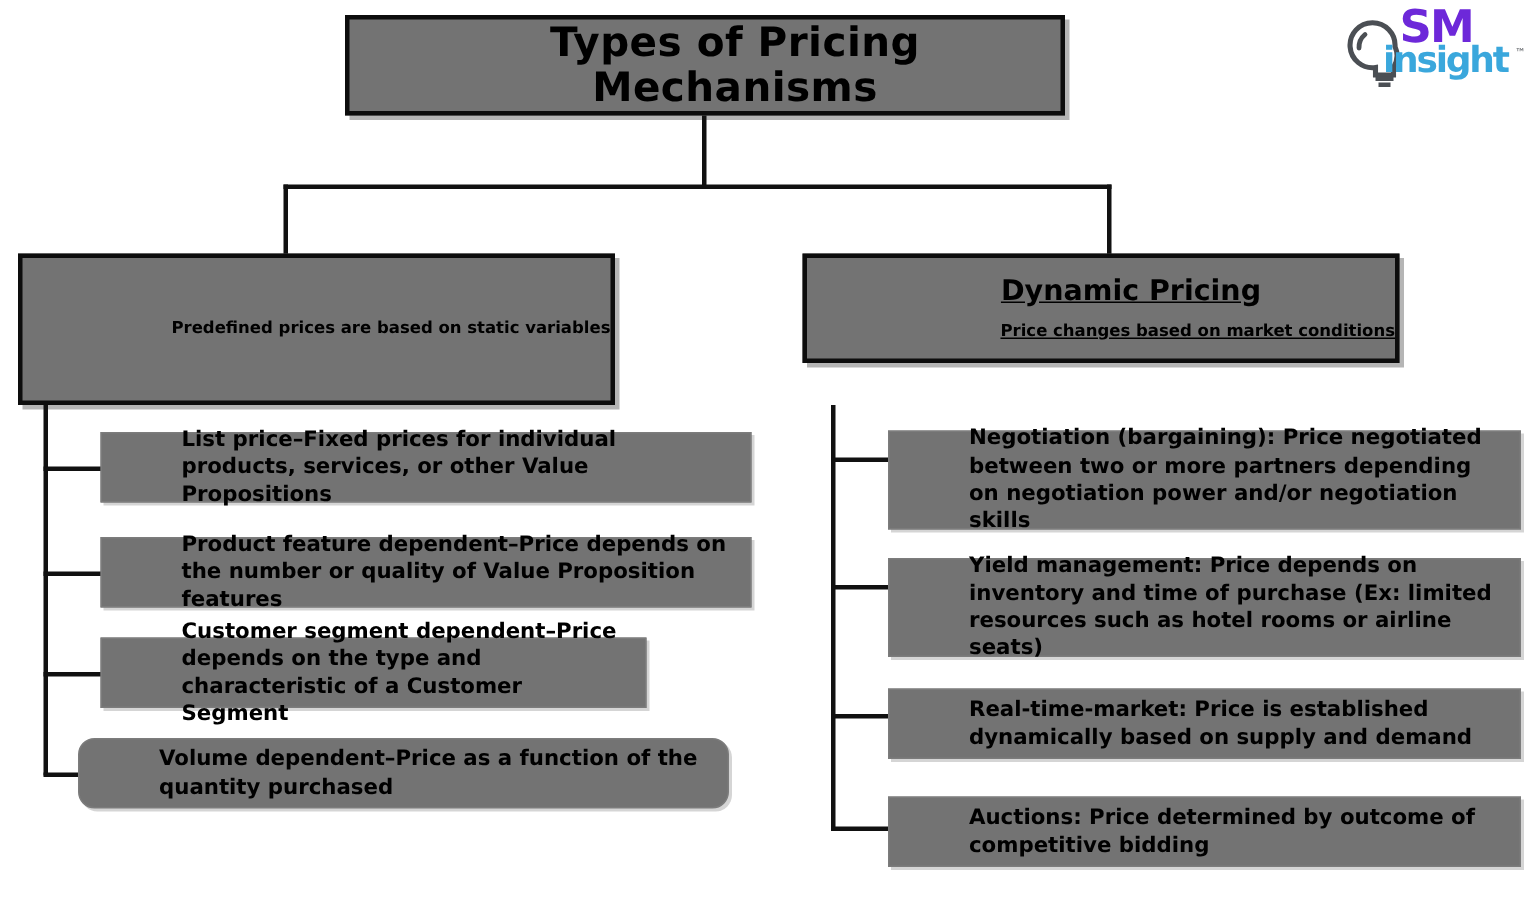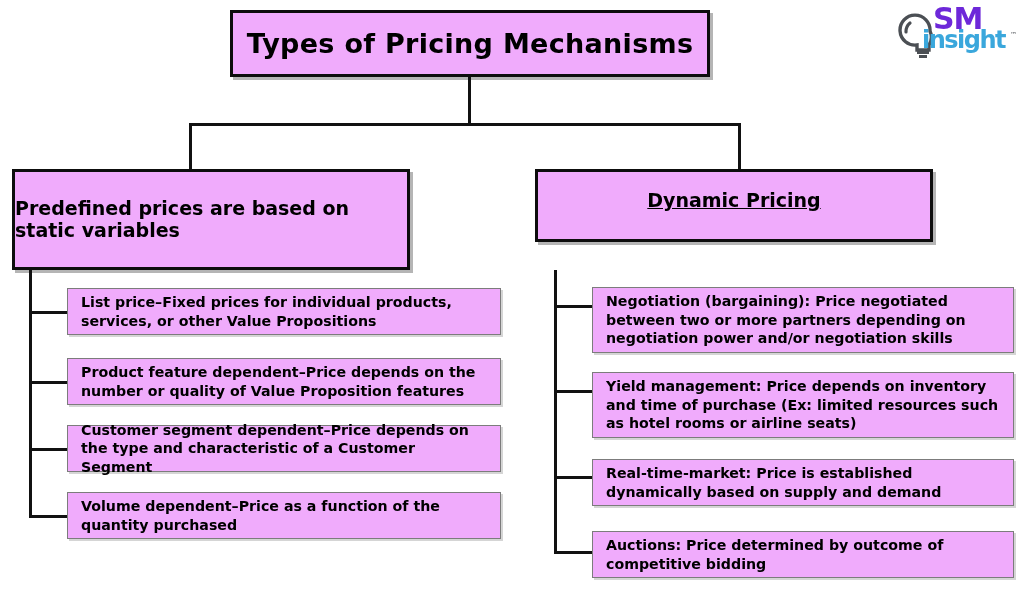--- a/index.html
+++ b/index.html
@@ -20,25 +20,26 @@
 
   
   .conn {
     position: absolute;
     background: #111111;
   }
 
   
   .box {
     position: absolute;
-    background: #f0abfc;
+    background: #737373;
     box-sizing: border-box;
     display: flex;
     flex-direction: column;
     justify-content: center;
+    padding-left: 40px;
   }
   .box-heavy {
     border: 3px solid #0d0d0d;
     box-shadow: 3px 3px 0 rgba(120,120,120,0.55);
   }
   .box-light {
     border: 1.5px solid #7c7c7c;
     box-shadow: 2px 2px 0 rgba(150,150,150,0.40);
   }
 
@@ -57,22 +58,22 @@
     font-weight: bold;
     font-size: 19px;
     text-align: center;
     color: #000000;
     line-height: 1.15;
     margin-bottom: 9px;
   }
   .branch-sub {
     font-family: "DejaVu Sans", sans-serif;
     font-weight: bold;
-    font-size: 19px;
-    text-align: left;
+    font-size: 11px;
+    text-align: right;
     color: #000000;
     line-height: 1.15;
   }
   .leaf-text {
     font-family: "DejaVu Sans", sans-serif;
     font-weight: bold;
     font-size: 14.2px;
     color: #000000;
     line-height: 1.30;
     padding: 0 9px 0 13px;
@@ -148,38 +149,39 @@
   <div class="conn" style="left:189px; top:123px; width:552px; height:3px;"></div>
   <div class="conn" style="left:189px; top:123px; width:3px; height:48px;"></div>
   <div class="conn" style="left:738px; top:123px; width:3px; height:48px;"></div>
 
   <div class="box box-heavy" style="left:12px; top:169px; width:398px; height:101px;">
     <div class="branch-sub">Predefined prices are based on static variables</div>
   </div>
 
   <div class="box box-heavy" style="left:535px; top:169px; width:398px; height:73px;text-decoration:underline;">
     <div class="branch-title">Dynamic Pricing</div>
+    <div class="branch-sub">Price changes based on market conditions</div>
   </div>
 
   <div class="conn" style="left:29px; top:270px; width:3px; height:247px;"></div>
   <div class="conn" style="left:29px; top:311px; width:39px; height:2.5px;"></div>
   <div class="conn" style="left:29px; top:381px; width:39px; height:2.5px;"></div>
   <div class="conn" style="left:29px; top:448px; width:39px; height:2.5px;"></div>
   <div class="conn" style="left:29px; top:515px; width:39px; height:2.5px;"></div>
 
   <div class="box box-light" style="left:67px; top:288px; width:434px; height:47px;">
     <div class="leaf-text">List price–Fixed prices for individual products, services, or other Value Propositions</div>
   </div>
   <div class="box box-light" style="left:67px; top:358px; width:434px; height:47px;">
     <div class="leaf-text">Product feature dependent–Price depends on the number or quality of Value Proposition features</div>
   </div>
-  <div class="box box-light" style="left:67px; top:425px; width:434px; height:47px;">
+  <div class="box box-light" style="left:67px; top:425px; width:364px; height:47px;">
     <div class="leaf-text">Customer segment dependent–Price depends on the type and characteristic of a Customer Segment</div>
   </div>
-  <div class="box box-light" style="left:67px; top:492px; width:434px; height:47px;">
+  <div class="box box-light" style="left:52px; top:492px; width:434px; height:47px;border-radius:11px;">
     <div class="leaf-text">Volume dependent–Price as a function of the quantity purchased</div>
   </div>
 
   <div class="conn" style="left:554px; top:270px; width:3px; height:284px;"></div>
   <div class="conn" style="left:554px; top:305px; width:39px; height:2.5px;"></div>
   <div class="conn" style="left:554px; top:390px; width:39px; height:2.5px;"></div>
   <div class="conn" style="left:554px; top:476px; width:39px; height:2.5px;"></div>
   <div class="conn" style="left:554px; top:551px; width:39px; height:2.5px;"></div>
 
   <div class="box box-light" style="left:592px; top:287px; width:422px; height:66px;">

